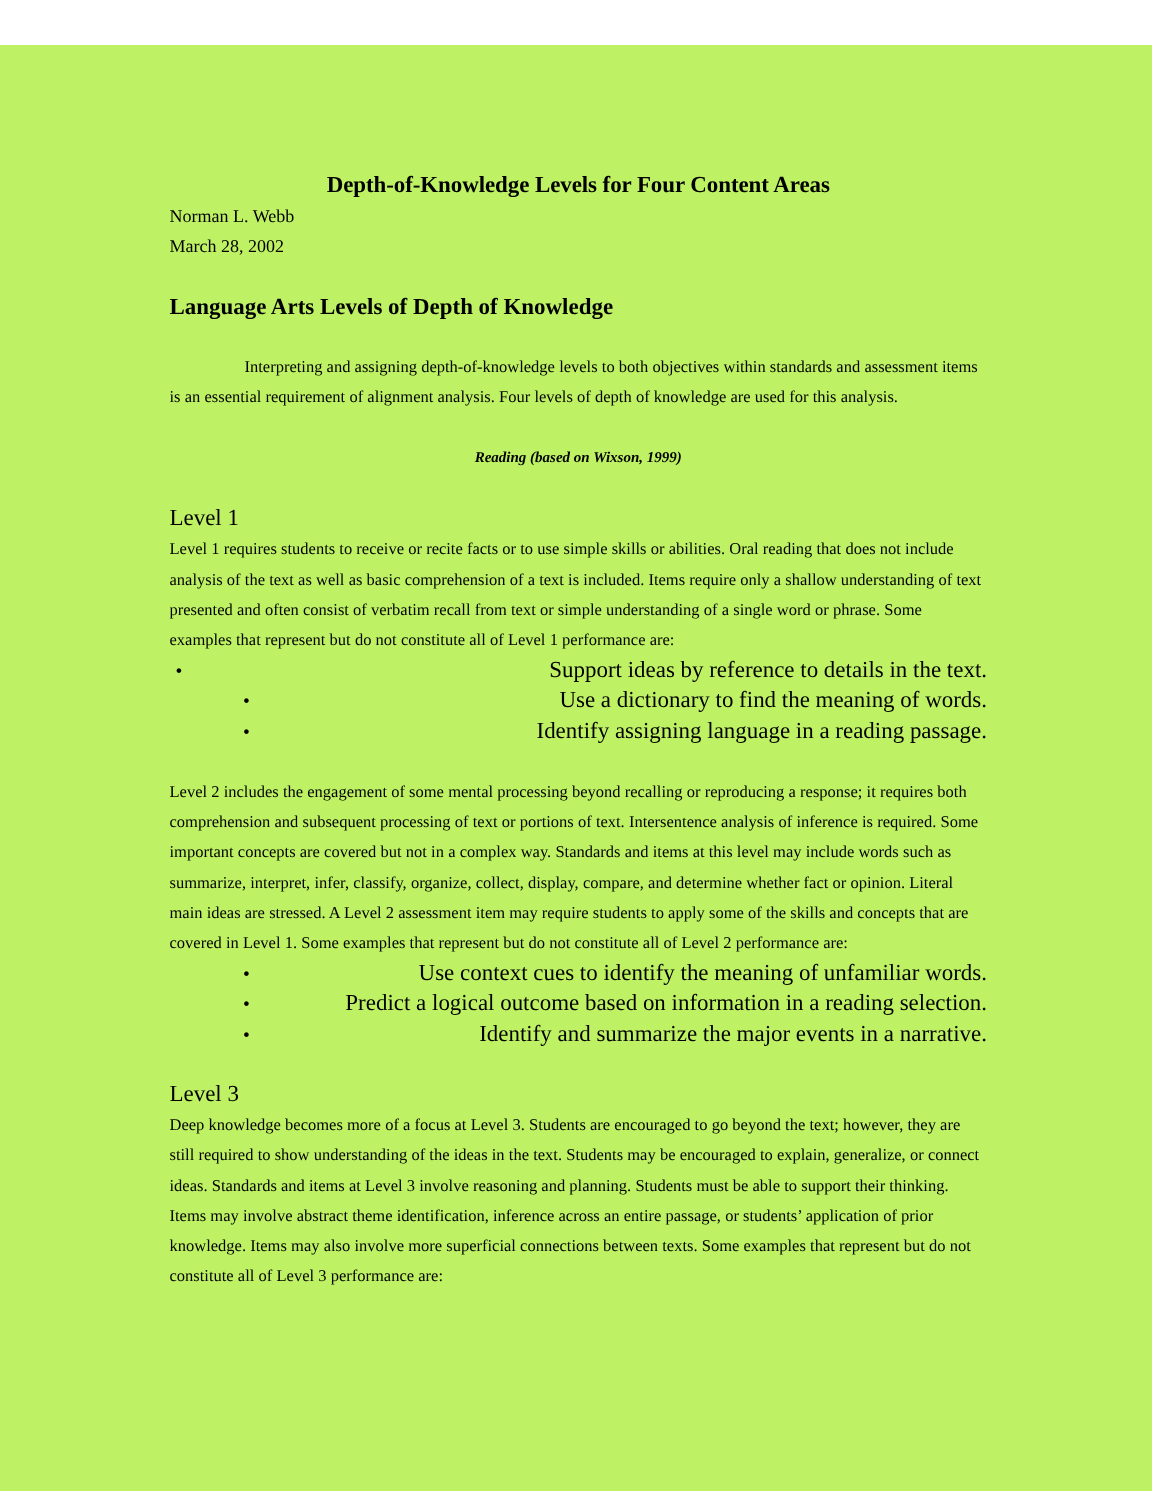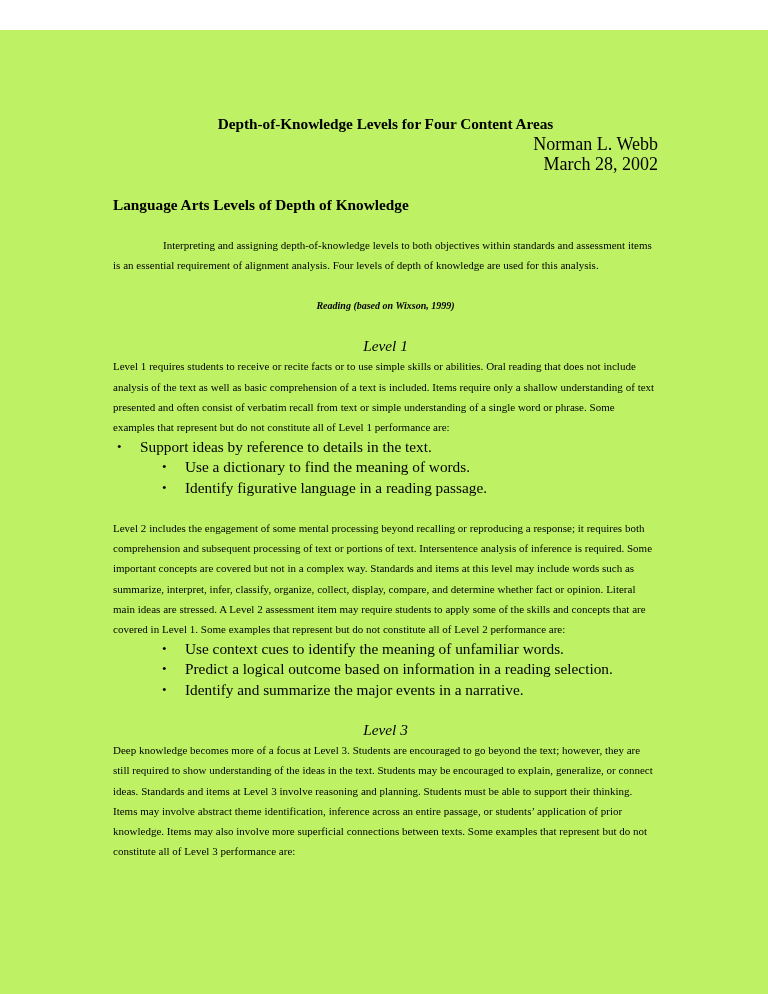--- a/index.html
+++ b/index.html
@@ -35,23 +35,23 @@
   .doc-title {
     font-size: 15.3px;
     font-weight: bold;
     text-align: center;
     line-height: 20.2px;
     letter-spacing: -0.05px;
     margin: 0;
   }
   .doc-author,
   .doc-date {
-    font-size: 18px;
+    font-size: 12px;
     font-weight: normal;
-    text-align: right;
+    text-align: left;
     line-height: 20.2px;
     margin: 0;
   }
 
   .section-heading {
     font-size: 15.3px;
     font-weight: bold;
     text-align: left;
     line-height: 20.2px;
     margin: 0;
@@ -61,23 +61,22 @@
     font-size: 10px;
     font-weight: bold;
     font-style: italic;
     text-align: center;
     line-height: 20.2px;
     margin: 0;
   }
 
   .level-heading {
     font-size: 15.3px;
-    font-style: italic;
     font-weight: normal;
-    text-align: center;
+    text-align: left;
     line-height: 20.2px;
     margin: 0;
   }
 
   
   .body-para {
     font-size: 11px;
     line-height: 20.2px;
     text-align: left;
     margin: 0;
@@ -104,20 +103,21 @@
     padding: 0;
   }
   ul.bullets > li .bullet-mark {
     position: absolute;
     font-size: 13px;
     line-height: 20.2px;
     top: 0;
   }
   ul.bullets > li .bullet-text {
     display: block;
+    text-align: right;
   }
 
   
   li.indent-a .bullet-mark { left: 4px; }
   li.indent-a .bullet-text { margin-left: 27px; }
 
   
   li.indent-b .bullet-mark { left: 49px; }
   li.indent-b .bullet-text { margin-left: 72px; }
 </style>
@@ -151,21 +151,21 @@
       <li class="indent-a">
         <span class="bullet-mark">•</span>
         <span class="bullet-text">Support ideas by reference to details in the text.</span>
       </li>
       <li class="indent-b">
         <span class="bullet-mark">•</span>
         <span class="bullet-text">Use a dictionary to find the meaning of words.</span>
       </li>
       <li class="indent-b">
         <span class="bullet-mark">•</span>
-        <span class="bullet-text">Identify figurative language in a reading passage.</span>
+        <span class="bullet-text">Identify assigning language in a reading passage.</span>
       </li>
     </ul>
 
     <div class="gap-blank"></div>
 
     <p class="body-para">Level 2 includes the engagement of some mental processing beyond recalling or reproducing a response; it requires both comprehension and subsequent processing of text or portions of text.  Intersentence analysis of inference is required.  Some important concepts are covered but not in a complex way.  Standards and items at this level may include words such as summarize, interpret, infer, classify, organize, collect, display, compare, and determine whether fact or opinion.  Literal main ideas are stressed. A Level 2 assessment item may require students to apply some of the skills and concepts that are covered in Level 1. Some examples that represent but do not constitute all of Level 2 performance are:</p>
     <ul class="bullets">
       <li class="indent-b">
         <span class="bullet-mark">•</span>
         <span class="bullet-text">Use context cues to identify the meaning of unfamiliar words.</span>

